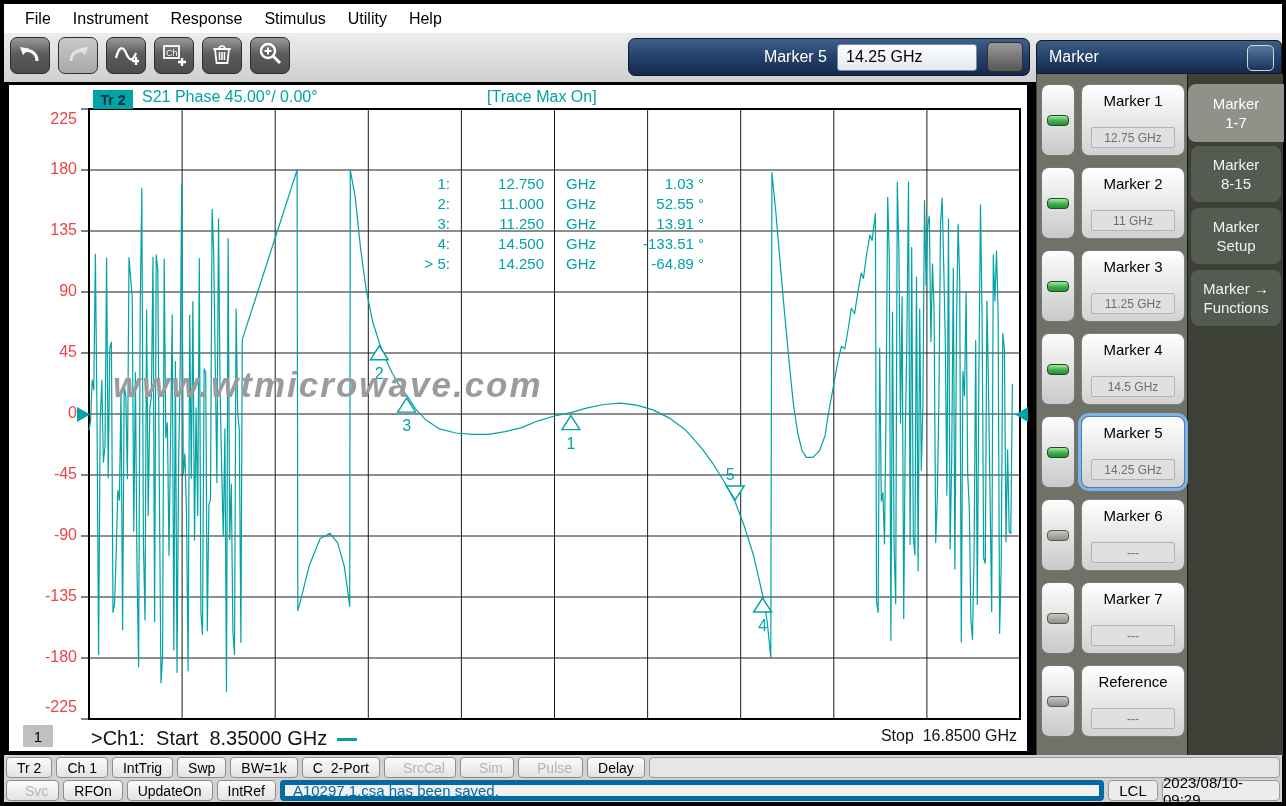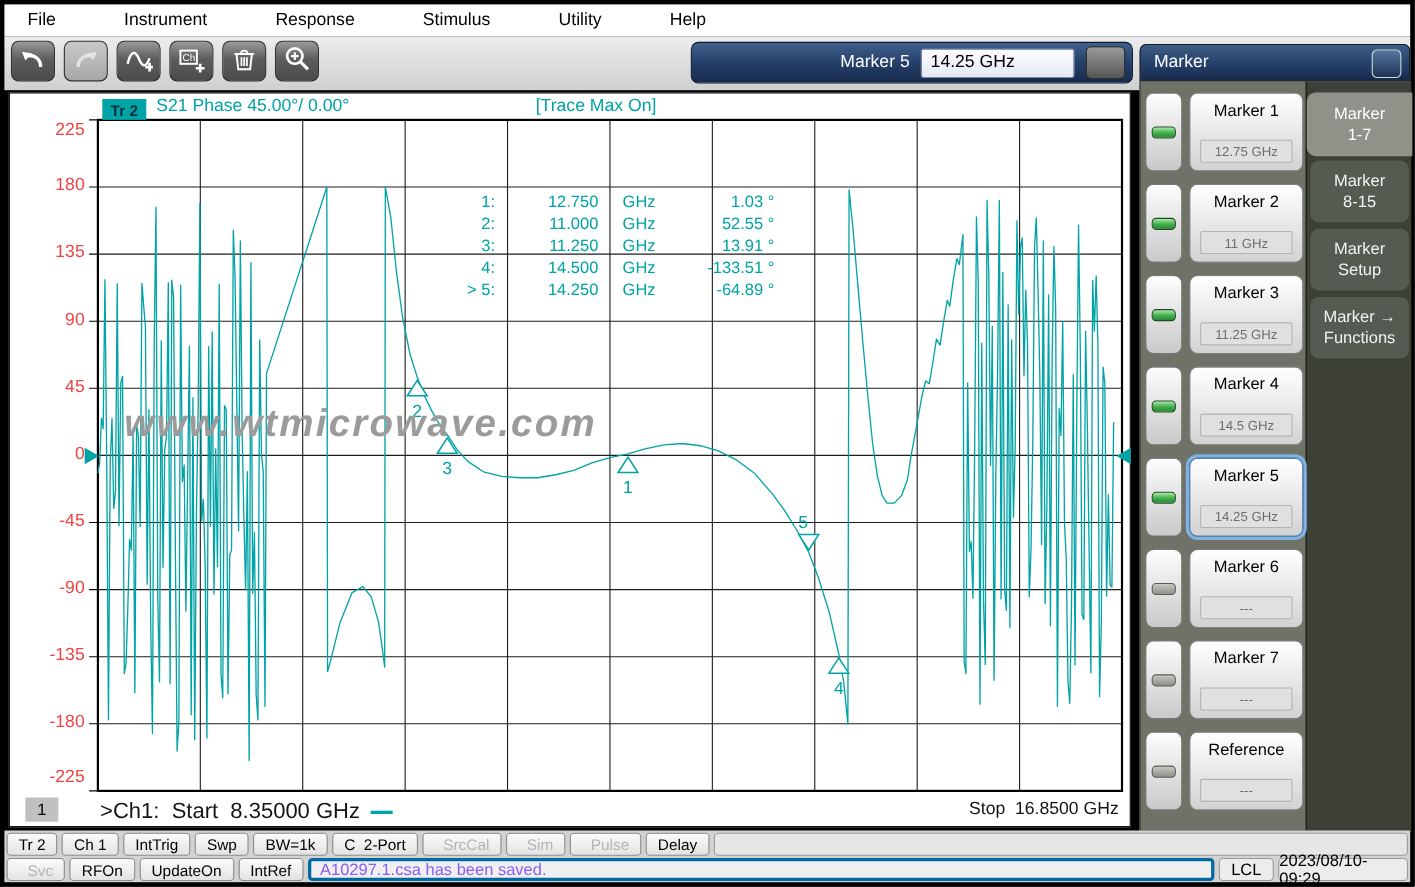--- a/index.html
+++ b/index.html
@@ -1,21 +1,21 @@
 <!DOCTYPE html>
 <html><head>
 <meta charset="utf-8">
 <style>
   html,body{margin:0;padding:0;background:#000;}
   *{box-sizing:border-box;font-family:"Liberation Sans",sans-serif;}
   .window{position:relative;width:1286px;height:806px;background:#000;overflow:hidden;}
 
   
   .menubar{position:absolute;left:4px;top:4px;width:1278px;height:29px;background:#fff;
-    display:flex;align-items:center;padding-left:12px;gap:40px;}
+    display:flex;align-items:center;padding-left:12px;}
   .menu-item{font-size:16px;color:#000;padding:0 13px 0 9px;cursor:default;}
 
   
   .toolstrip{position:absolute;left:4px;top:33px;width:1278px;height:49px;
     background:linear-gradient(#ededed,#cfcfcf);}
   .toolbtns{position:absolute;left:6px;top:4px;display:flex;gap:8px;}
   .toolbtn{width:40px;height:37px;border-radius:7px;border:1px solid #2e2e2e;
     background:linear-gradient(#9a9a9a,#5c5c5c 45%,#4c4c4c);display:flex;align-items:center;justify-content:center;}
   .toolbtn.disabled{background:linear-gradient(#c9c9c9,#a7a7a7);}
   .toolbtn svg{width:26px;height:26px;}
@@ -79,22 +79,22 @@
 
   
   .statusbar{position:absolute;left:4px;top:755px;width:1278px;height:47px;background:#d2d2d2;}
   .srow{position:absolute;left:2px;width:1274px;display:flex;gap:4px;}
   .srow1{top:2px;}
   .srow2{top:25px;}
   .sbtn{height:21px;border:1px solid #8e8e8e;border-radius:4px;background:linear-gradient(#fbfbfb,#e3e3e3);
     font-size:14px;color:#000;display:flex;align-items:center;justify-content:center;padding:0 10px;white-space:pre;}
   .sbtn.disabled{color:#b5b5b5;padding-left:18px;}
   .sfill{height:21px;flex:1;border:1px solid #9a9a9a;border-radius:4px;background:#e6e6e6;}
-  .smsg{height:21px;flex:1;border:3px solid #0369a1;border-radius:4px;background:#f0f0f0;
-    font-size:15px;color:#8b5cf6;display:flex;align-items:center;padding:0 8px;}
+  .smsg{height:21px;flex:1;border:5px solid #0369a1;border-radius:4px;background:#f0f0f0;
+    font-size:15px;color:#0369a1;display:flex;align-items:center;padding:0 8px;}
   .sbox{height:21px;border:1px solid #9a9a9a;border-radius:4px;background:#ececec;
     font-size:15px;color:#000;display:flex;align-items:center;justify-content:center;}
 </style>
 </head>
 <body>
 
 <div class="window">
 
   <div class="menubar" id="menubar">
       <span class="menu-item">File</span>

